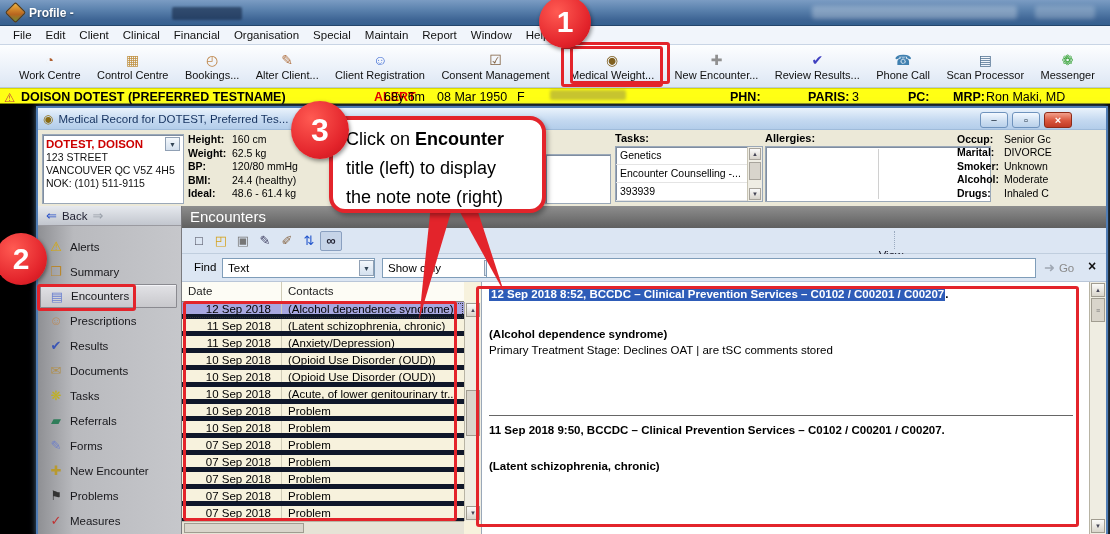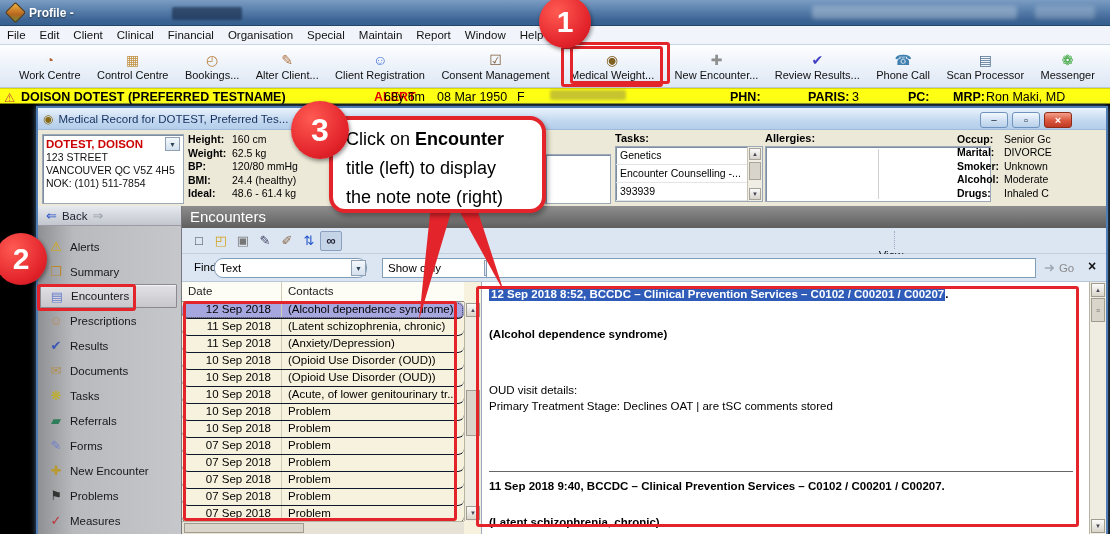--- a/index.html
+++ b/index.html
@@ -12,21 +12,21 @@
     background:linear-gradient(180deg,#7b9cc3 0%,#5a81ad 40%,#3d6494 80%,#35608f 100%);
     display:flex; align-items:center; padding:0 8px; border-bottom:1px solid #24456b; }
   .app-icon { width:15px; height:15px; margin-right:6px; transform:rotate(45deg);
     background:linear-gradient(135deg,#f2b43c,#b8651f 60%,#6e8c2e); border:1px solid #5a3a10; border-radius:2px; }
   .app-title { color:#fff; font-weight:bold; font-size:12px; text-shadow:0 1px 2px rgba(0,0,0,.5); }
   .redact-dark { position:absolute; left:172px; top:7px; width:70px; height:13px; background:rgba(25,45,75,.65); border-radius:2px; filter:blur(1px); }
   .redact-light { position:absolute; left:812px; top:6px; width:205px; height:13px; background:rgba(255,255,255,.28); border-radius:3px; filter:blur(2px); }
   .redact-light2 { position:absolute; left:1035px; top:6px; width:60px; height:13px; background:rgba(255,255,255,.22); border-radius:3px; filter:blur(2px); }
 
   .menubar { position:absolute; left:0; top:26px; width:1110px; height:19px; background:#f1f5fb;
-    border-bottom:1px solid #c9d5e5; display:flex; align-items:center; }
+    border-bottom:1px solid #c9d5e5; display:flex; align-items:center; padding-left:6px; }
   .menu-item { padding:2px 7px; font-size:11.5px; color:#111; cursor:default; }
 
   .toolbar { position:absolute; left:0; top:45px; width:1110px; height:43px;
     background:linear-gradient(180deg,#fdfeff,#e7eef8 70%,#dce6f3); border-bottom:1px solid #b9c8db;
     display:flex; align-items:stretch; justify-content:space-between; padding:1px 10px 0 14px; }
   .tb-item { display:flex; flex-direction:column; align-items:center; justify-content:center; gap:1px; padding:1px 5px; }
   .tb-item .tb-icon { font-size:14px; line-height:15px; }
   .tb-item .tb-label { font-size:11px; color:#101010; white-space:nowrap; }
   .tb-item.annotated { border:3px solid var(--red,#e3242b); border-radius:3px; padding:0 6px; }
 
@@ -120,34 +120,34 @@
   .view-group { position:absolute; left:584px; top:3px; display:flex; align-items:center;flex-direction:column; }
   .view-label { font-size:11.5px; margin-right:6px; color:#112; }
   .view-combo { width:256px; height:19px; background:#fff; border:1px solid #7f9db9; display:flex; align-items:center; padding-left:5px; font-size:11.5px; }
   .view-combo .p-drop { height:15px; margin-right:1px; }
   .edit-link { margin-left:8px; font-size:11.5px; color:#112; }
 
   .find-row { position:absolute; left:0; top:48px; right:0; height:28px; background:#dce6f3; border-bottom:1px solid #b9c6d8; }
   .find-label { position:absolute; left:12px; top:7px; font-size:11.5px; }
   .combo { position:absolute; top:4px; height:20px; background:#fff; border:1px solid #7f9db9; display:flex; align-items:center; padding-left:5px; font-size:11.5px; }
   .combo .p-drop { margin-left:auto; height:16px; }
-  .find-combo { left:32px; width:153px;border-radius:9px; }
+  .find-combo { left:40px; width:153px; }
   .show-combo { left:200px; width:118px; }
   .search-input { position:absolute; left:304px; top:4px; width:550px; height:20px; background:#fff; border:1px solid #7f9db9; }
   .go-group { position:absolute; left:862px; top:6px; display:flex; align-items:center; gap:4px; color:#8a8a8a; font-size:11.5px; }
   .go-group .go-ic { font-size:13px; color:#a0a8b4; }
   .find-close { position:absolute; left:906px; top:4px; font-size:14px; font-weight:bold; color:#111; }
 
   
   .tablewrap { position:absolute; left:0; top:76px; width:300px; bottom:0; background:#f7f2dd; border-right:1px solid #9aa8b8; }
   .thead { position:absolute; left:0; top:0; right:17px; height:20px; background:#fdfcf5; border-bottom:1px solid #8a887c; display:flex; }
   .thead .hc { font-size:11.5px; padding:3px 0 0 6px; color:#222; }
   .hc.hdate { width:100px; border-right:1px solid #d0ccb8; }
   .rows { position:absolute; left:0; top:20px; right:17px; height:219px; overflow:hidden; }
-  .trow { display:flex; height:17px; border-bottom:1px solid #0f172a; background:#f7f2dd; font-size:11.5px;border-radius:6px; }
+  .trow { display:flex; height:17px; border-bottom:5px solid #0f172a; background:#f7f2dd; font-size:11.5px; }
   .trow .c-date { width:100px; text-align:right; padding:1px 10px 0 0; border-right:1px solid #d0ccb8; }
   .trow .c-contacts { flex:1; padding:1px 0 0 6px; white-space:nowrap; overflow:hidden; }
   .trow.selected { background:var(--rowsel,#a7a7e0); outline:1px dotted #333; outline-offset:-2px; }
   .vscroll { position:absolute; right:0; top:20px; width:17px; bottom:13px; background:#efede2; border-left:1px solid #b8b4a4; }
   .vscroll .arr, .nscroll .arr { position:absolute; left:1px; width:14px; height:14px; font-size:6px; color:#445;
     display:flex; align-items:center; justify-content:center; background:linear-gradient(#fbfbf9,#d9d5cb); border:1px solid #a09c90; }
   .arr.up { top:1px; } .arr.down { bottom:1px; }
   .vscroll .thumb { position:absolute; left:1px; top:88px; width:14px; height:46px; background:#d9d5cb; border:1px solid #a09c90; }
   .hscroll { position:absolute; left:0; right:17px; bottom:0; height:13px; background:#e6e3d6; border-top:1px solid #b8b4a4; }
   .hscroll .hthumb { position:absolute; left:2px; top:1px; width:120px; height:10px; background:#d9d5cb; border:1px solid #a09c90; }
@@ -320,21 +320,21 @@
     </div>
 
     <div class="infobar">
       <div class="patientbox sunken">
         <div class="p-name-row">
           <span class="p-name">DOTEST, DOISON</span>
           <span class="p-drop">▼</span>
         </div>
         <div class="p-line">123 STREET</div>
         <div class="p-line">VANCOUVER  QC  V5Z 4H5</div>
-        <div class="p-line">NOK: (101) 511-7854</div>
+        <div class="p-line">NOK: (101) 511-9115</div>
       </div>
 
       <div class="vitals">
 
           <div class="kv-row">
             <span class="k">Height:</span>
             <span class="v">160 cm</span>
           </div>
 
           <div class="kv-row">
@@ -629,24 +629,23 @@
         </div>
         <div class="hscroll">
           <div class="hthumb"></div>
         </div>
       </div>
 
       <div class="notepanel">
         <div class="note-text">
           <div class="n-header"><span class="n-sel">12 Sep 2018 8:52, BCCDC – Clinical Prevention Services – C0102 / C00201 / C00207</span><span>.</span></div>
           <div class="n-diag">(Alcohol dependence syndrome)</div>
-          <div class="n-line1">OUD visit details:</div>
           <div class="n-line2">Primary Treatment Stage: Declines OAT | are tSC comments stored</div>
           <div class="n-div"></div>
-          <div class="n-h2">11 Sep 2018 9:40, BCCDC – Clinical Prevention Services – C0102 / C00201 / C00207.</div>
+          <div class="n-h2">11 Sep 2018 9:50, BCCDC – Clinical Prevention Services – C0102 / C00201 / C00207.</div>
           <div class="n-diag2">(Latent schizophrenia, chronic)</div>
         </div>
         <div class="nscroll">
           <div class="arr up">▲</div>
           <div class="thumb">≡</div>
           <div class="arr down">▼</div>
         </div>
       </div>
     </div>
   </div>

